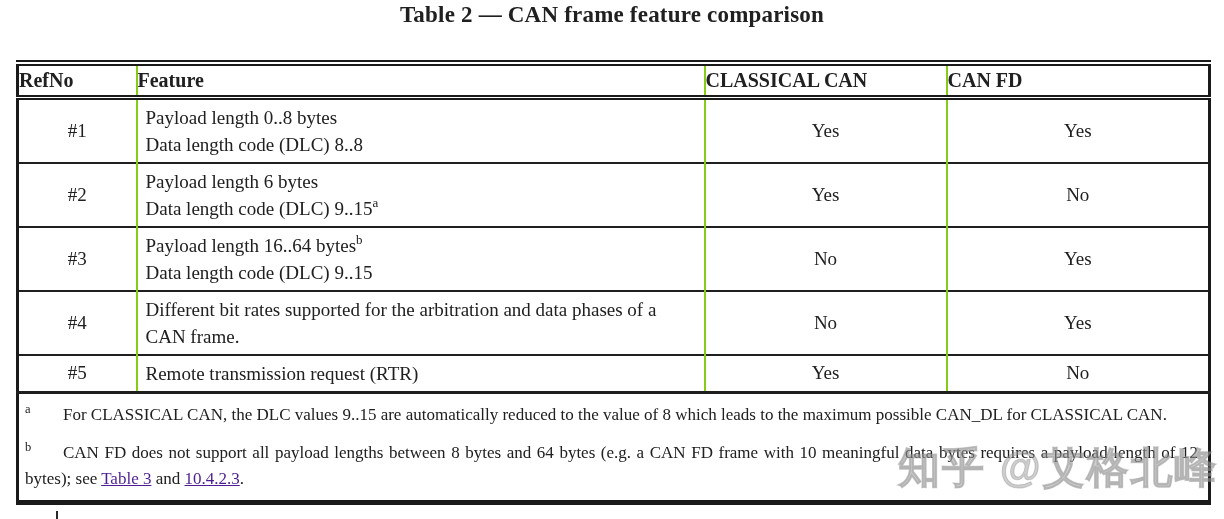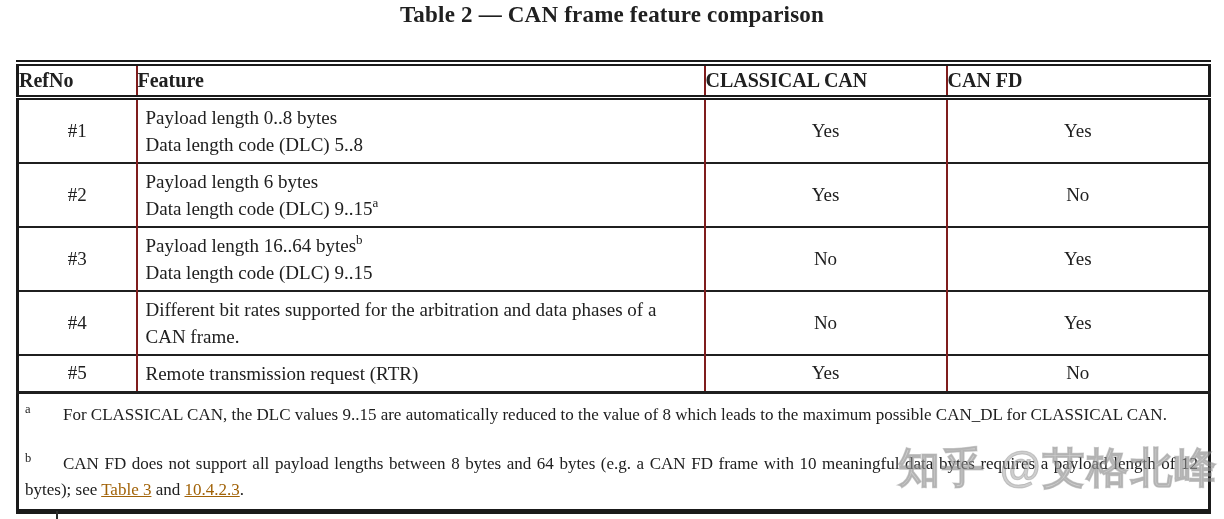--- a/index.html
+++ b/index.html
@@ -34,21 +34,21 @@
   col.c-classical { width: 242px; }
   col.c-canfd { width: 263px; }
   th {
     height: 34px;
     font-size: 20px;
     font-weight: bold;
     text-align: left;
     vertical-align: middle;
     border-bottom: 5px double #1a1a1a;
   }
-  th + th, td + td { border-left: 2px solid #7f1d1d; }
+  th + th, td + td { border-left: 2px solid #84cc16; }
   tbody td {
     border-top: 2px solid #1f1f1f;
     font-size: 19px;
     vertical-align: middle;
   }
   td.refno-cell, td.val-cell { text-align: center; }
   tr.row-tall td { height: 62px; }
   tr.row-short td { height: 31px; }
   td.feature-cell { text-align: left; padding: 4px 6px 4px 8px; line-height: 27px; }
   .f-sup { font-size: 13px; vertical-align: top; line-height: 1; position: relative; top: 1px; }
@@ -57,30 +57,30 @@
     padding: 8px 10px 6px 6px;
     vertical-align: top;
     height: 110px;
   }
   .footnote {
     font-size: 17px;
     line-height: 26px;
     text-align: justify;
     color: #202020;
   }
-  .footnote.fn-a { margin-bottom: 23px; }
+  .footnote.fn-a { margin-bottom: 12px; }
   .fn-marker {
     font-size: 12.5px;
     display: inline-block;
     vertical-align: top;
     line-height: 1.2;
     width: 38px;
   }
   a.doc-link {
-    color: #a16207;
+    color: #4c1d95;
     text-decoration: underline;
     cursor: pointer;
   }
   .watermark {
     position: absolute;
     left: 898px;
     top: 440px;
     width: 322px;
     font-size: 42px;
     font-weight: bold;
@@ -119,21 +119,21 @@
       <th>Feature</th>
       <th>CLASSICAL CAN</th>
       <th>CAN FD</th>
     </tr>
   </thead>
   <tbody>
     <tr class="row-tall">
       <td class="refno-cell">#1</td>
       <td class="feature-cell">
         <div><span>Payload length 0..8 bytes</span><span class="f-sup"></span></div>
-        <div><span>Data length code (DLC) 5..8</span><span class="f-sup"></span></div>
+        <div><span>Data length code (DLC) 8..8</span><span class="f-sup"></span></div>
       </td>
       <td class="val-cell">Yes</td>
       <td class="val-cell">Yes</td>
     </tr>
     <tr class="row-tall">
       <td class="refno-cell">#2</td>
       <td class="feature-cell">
         <div><span>Payload length 6 bytes</span><span class="f-sup"></span></div>
         <div><span>Data length code (DLC) 9..15</span><span class="f-sup">a</span></div>
       </td>

